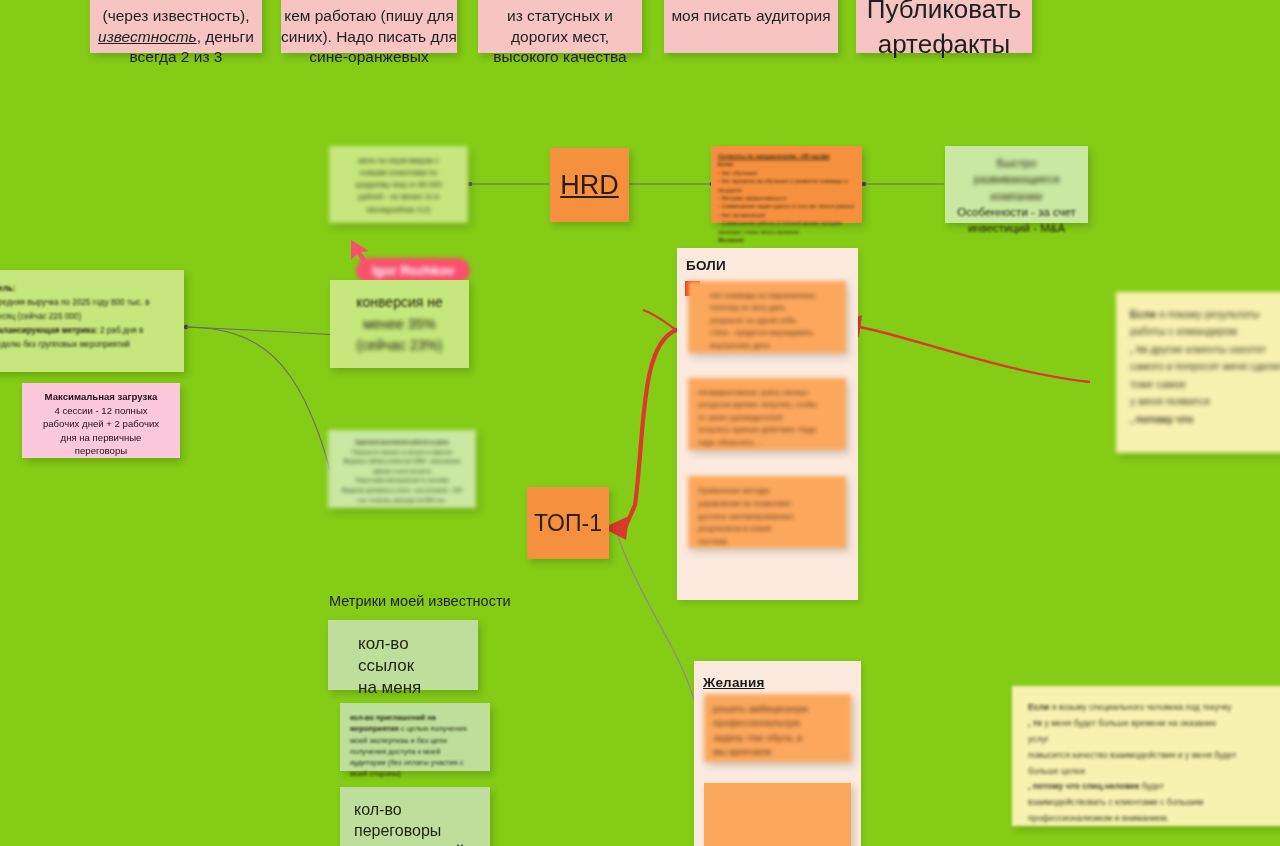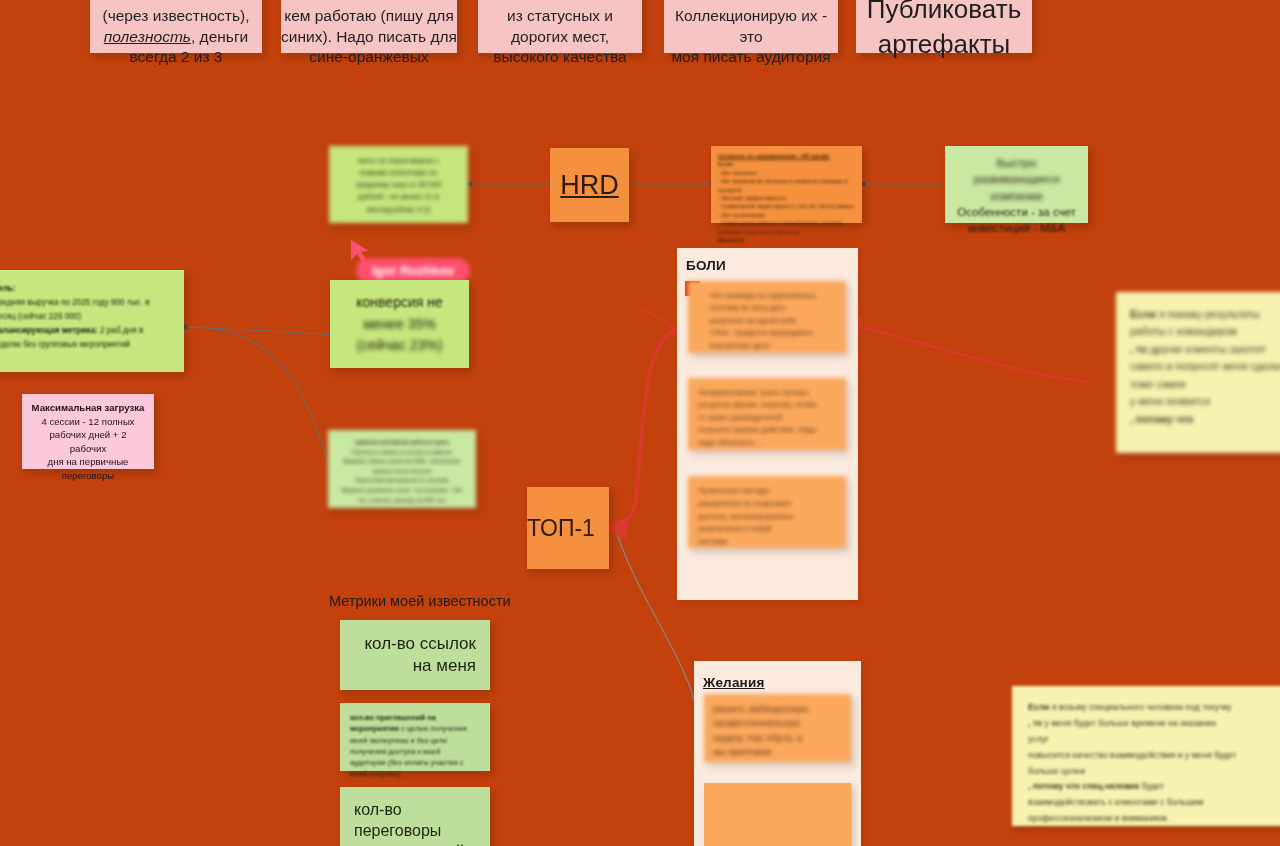--- a/index.html
+++ b/index.html
@@ -12,21 +12,21 @@
     width: 1280px;
     height: 846px;
     overflow: hidden;
     position: relative;
   }
   #board {
     position: absolute;
     left: 0; top: 0;
     width: 1280px;
     height: 846px;
-    background: #c2410c;
+    background: #84cc16;
     overflow: hidden;
   }
   .note {
     position: absolute;
     box-sizing: border-box;
     box-shadow: 3px 4px 7px rgba(0,0,0,0.17);
   }
   
   .pink {
     background: #f6c5c3;
@@ -141,38 +141,37 @@
     <polygon points="603,528 629,516 626,540" fill="#d93a2b"></polygon>
 
     <path d="M1090,382 C 1000,372 910,336 855,326" fill="none" stroke="#d93a2b" stroke-width="2.3"></path>
     <polygon points="838,324 862,315 859,337" fill="#d93a2b"></polygon>
 
     <path d="M676,330 C 660,318 650,312 643,310" fill="none" stroke="#d93a2b" stroke-width="2.2"></path>
   </svg>
 
   <div class="note pink small" style="left:90px; top:-80px; width:172px; height:133px; padding-top:86px;">
     <div>(через известность),</div>
-    <div><span class="ital">полезность</span><span>, деньги</span></div>
+    <div><span class="ital">известность</span><span>, деньги</span></div>
     <div>всегда 2 из 3</div>
   </div>
 
   <div class="note pink small" style="left:281px; top:-80px; width:176px; height:133px; padding-top:86px;">
     <div>кем работаю (пишу для</div>
     <div>синих). Надо писать для</div>
     <div>сине-оранжевых</div>
   </div>
 
   <div class="note pink small" style="left:478px; top:-80px; width:164px; height:133px; padding-top:86px;">
     <div>из статусных и</div>
     <div>дорогих мест,</div>
     <div>высокого качества</div>
   </div>
 
   <div class="note pink small" style="left:664px; top:-80px; width:174px; height:133px; padding-top:86px;">
-    <div>Коллекционирую их - это</div>
     <div>моя писать аудитория</div>
   </div>
 
   <div class="note pink big" style="left:856px; top:-80px; width:176px; height:133px; padding-top:72px;">
     <div>Публиковать</div>
     <div>артефакты</div>
   </div>
 
   <div class="note green pad blur2" style="left:329px; top:146px; width:139px; height:77px; font-size:7.6px; line-height:1.6; text-align:center;">
     <div>жело по переговоров с</div>
@@ -219,39 +218,39 @@
   </div>
 
   <div class="note green" style="left:-18px; top:270px; width:202px; height:102px; padding:12px 10px; font-size:8.2px; line-height:1.72;">
     <div class="semi" style="font-weight:bold;">Цель:</div>
     <div class="semi">Средняя выручка по 2025 году 800 тыс. в</div>
     <div class="semi">месяц (сейчас 226 000)</div>
     <div class="semi"><b>Балансирующая метрика:</b><span> 2 раб.дня в</span></div>
     <div class="semi">неделю без групповых мероприятий</div>
   </div>
 
-  <div class="note pinknote" style="left:22px; top:394px; width:132px; height:75px; padding:7px 8px; font-size:9.6px; line-height:1.42;">
+  <div class="note pinknote" style="left:22px; top:383px; width:158px; height:75px; padding:7px 8px; font-size:9.6px; line-height:1.42;">
     <div style="font-weight:bold;">Максимальная загрузка</div>
     <div>4 сессии - 12 полных</div>
     <div>рабочих дней + 2 рабочих</div>
     <div>дня на первичные</div>
     <div>переговоры</div>
   </div>
 
   <div class="note green2 blur2" style="left:328px; top:430px; width:148px; height:78px; padding:8px 9px; font-size:5.6px; line-height:1.72; text-align:center;">
     <div style="font-weight:bold;">Административная работа в день</div>
     <div>Перенести записи со встреч в заметки</div>
     <div>Ведение таблиц клиентов CRM - заполнение</div>
     <div>данных после встречи</div>
     <div>Подготовка материалов по сессиям</div>
     <div>Ведение денежного учета - поступления - 100</div>
     <div>тыс. в месяц, расходы на 500 тыс.</div>
   </div>
 
-  <div class="note orange" style="left:527px; top:487px; width:82px; height:82px; display:flex; align-items:center; font-size:23px; color:#2d1c06;">
+  <div class="note orange" style="left:527px; top:487px; width:82px; height:72px; display:flex; align-items:center; justify-content:center; font-size:23px; color:#2d1c06;">
     <span>ТОП-1</span>
   </div>
 
   <div class="frame" style="left:677px; top:248px; width:181px; height:352px;">
     <div class="frame-title" style="left:9px; top:10px;">БОЛИ</div>
 
     <div class="badge" style="left:8px; top:33px;">1</div>
 
     <div class="note orangelite blur2" style="left:11px; top:33px; width:158px; height:72px; padding:9px 10px 9px 22px; font-size:7.6px; line-height:1.64;">
       <div>Нет команды из подчиненных,</div>
@@ -307,21 +306,21 @@
     <div><span>услуг</span></div>
     <div><span>повысится качество взаимодействия и у меня будет</span></div>
     <div><span>больше целеи</span></div>
     <div><b>, потому что спец.человек</b><span> будет</span></div>
     <div><span>взаимодействовать с клиентами с большим</span></div>
     <div><span>профессионализмом и вниманием.</span></div>
   </div>
 
   <div class="caption" style="left:329px; top:585px;margin-top:8px;">Метрики моей известности</div>
 
-  <div class="note green3" style="left:340px; top:620px; width:150px; height:70px; padding:13px 14px; font-size:17px; line-height:1.3;text-align:right;">
+  <div class="note green3" style="left:328px; top:620px; width:150px; height:70px; padding:13px 30px; font-size:17px; line-height:1.3;">
     <div>кол-во ссылок</div>
     <div>на меня</div>
   </div>
 
   <div class="note green3" style="left:340px; top:703px; width:150px; height:68px; padding:9px 10px; font-size:7.4px; line-height:1.52;">
     <div class="semi">
       <b>кол-во приглашений на мероприятия</b><span> с целью получения</span>
     </div>
     <div class="semi">моей экспертизы и без цели</div>
     <div class="semi">получения доступа к моей</div>

